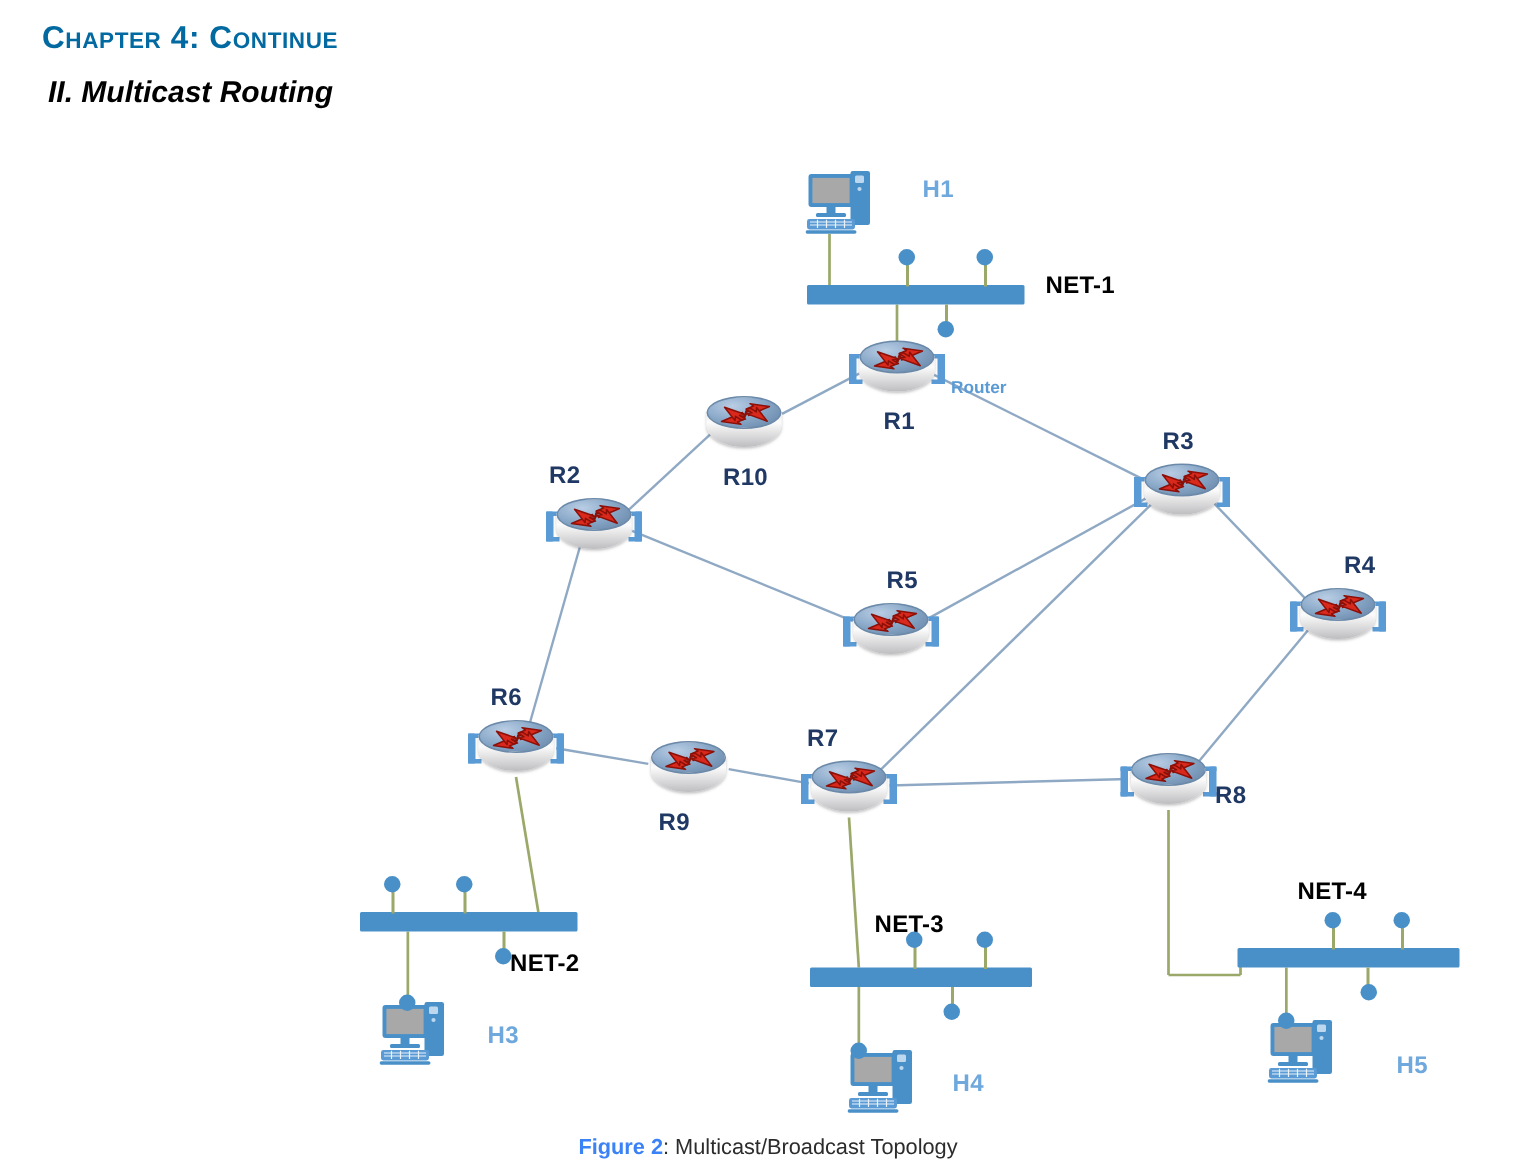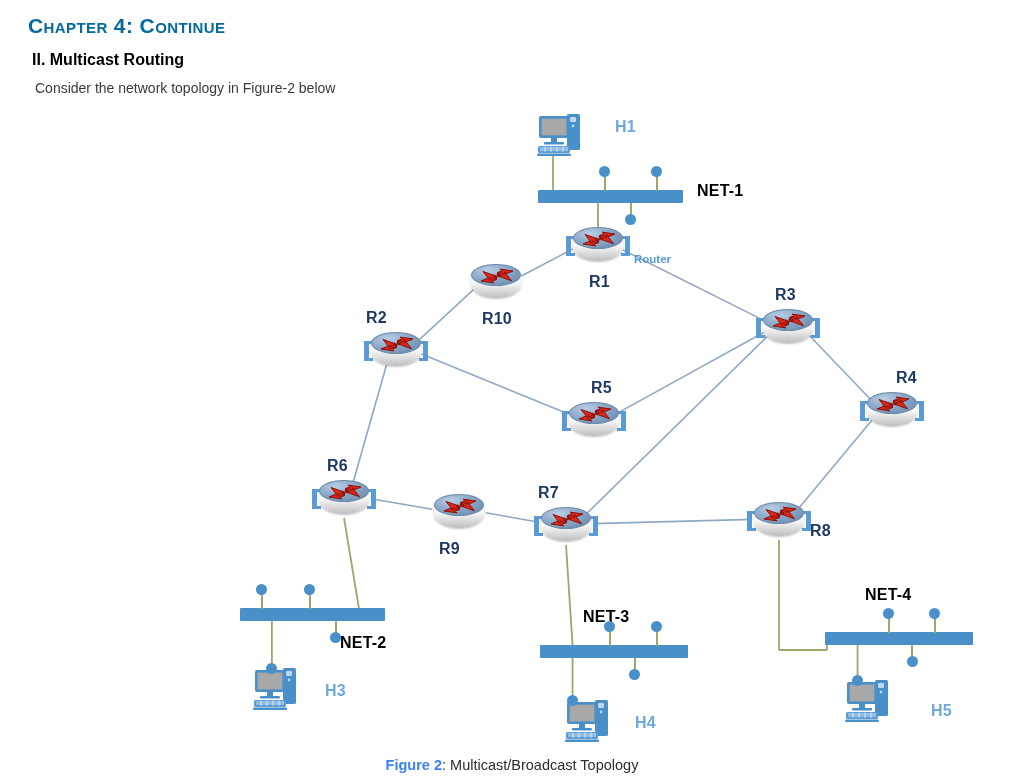--- a/index.html
+++ b/index.html
@@ -18,22 +18,23 @@
   .chapter-title{
     position:absolute;left:28px;top:14px;
     font-size:21px;font-weight:bold;
     letter-spacing:.4px;
     font-variant:small-caps;
     color:#0369a1;
     white-space:nowrap;
   }
   .section-title{
     position:absolute;left:32px;top:51px;
-    font-size:16px;font-weight:bold;color:#000;
+    font-size:20px;font-weight:bold;color:#000;
     white-space:nowrap;
+    font-style:italic;
   }
   .instruction{
     position:absolute;left:35px;top:80px;
     font-size:14px;color:#3a3a3a;font-weight:normal;
     white-space:nowrap;
   }
 
   
   .caption{
     position:absolute;left:0;top:757px;width:1024px;
@@ -106,21 +107,20 @@
     color:#6fa8dc;white-space:nowrap;letter-spacing:.2px;
   }
 </style>
 </head>
 <body>
 
 <div id="page">
 
   <div class="chapter-title">Chapter 4: Continue</div>
   <div class="section-title">II.  Multicast Routing</div>
-  <div class="instruction">Consider the network topology in Figure-2 below</div>
 
   <div id="diagram">
     <svg id="links">
         <line x1="572.6183200304441" y1="249.06389399392611" x2="521.3816799695559" y2="275.9361060060739" stroke="#8fa9c4" stroke-width="1.6"></line>
         <line x1="622.7898414952574" y1="249.88432553387426" x2="763.2101585047426" y2="320.11567446612577" stroke="#8fa9c4" stroke-width="1.6"></line>
         <line x1="473.67298444412273" y1="289.3503038178981" x2="418.32701555587727" y2="340.6496961821019" stroke="#8fa9c4" stroke-width="1.6"></line>
         <line x1="421.4559884167252" y1="353.94977552547437" x2="568.5440115832748" y2="414.05022447452563" stroke="#8fa9c4" stroke-width="1.6"></line>
         <line x1="387.0498781346609" y1="363.0103830738193" x2="352.9501218653391" y2="482.9896169261807" stroke="#8fa9c4" stroke-width="1.6"></line>
         <line x1="618.3469946354793" y1="412.5806764144084" x2="763.6530053645207" y2="332.4193235855916" stroke="#8fa9c4" stroke-width="1.6"></line>
         <line x1="809.1032399931751" y1="335.2631048623889" x2="870.8967600068249" y2="399.7368951376111" stroke="#8fa9c4" stroke-width="1.6"></line>

